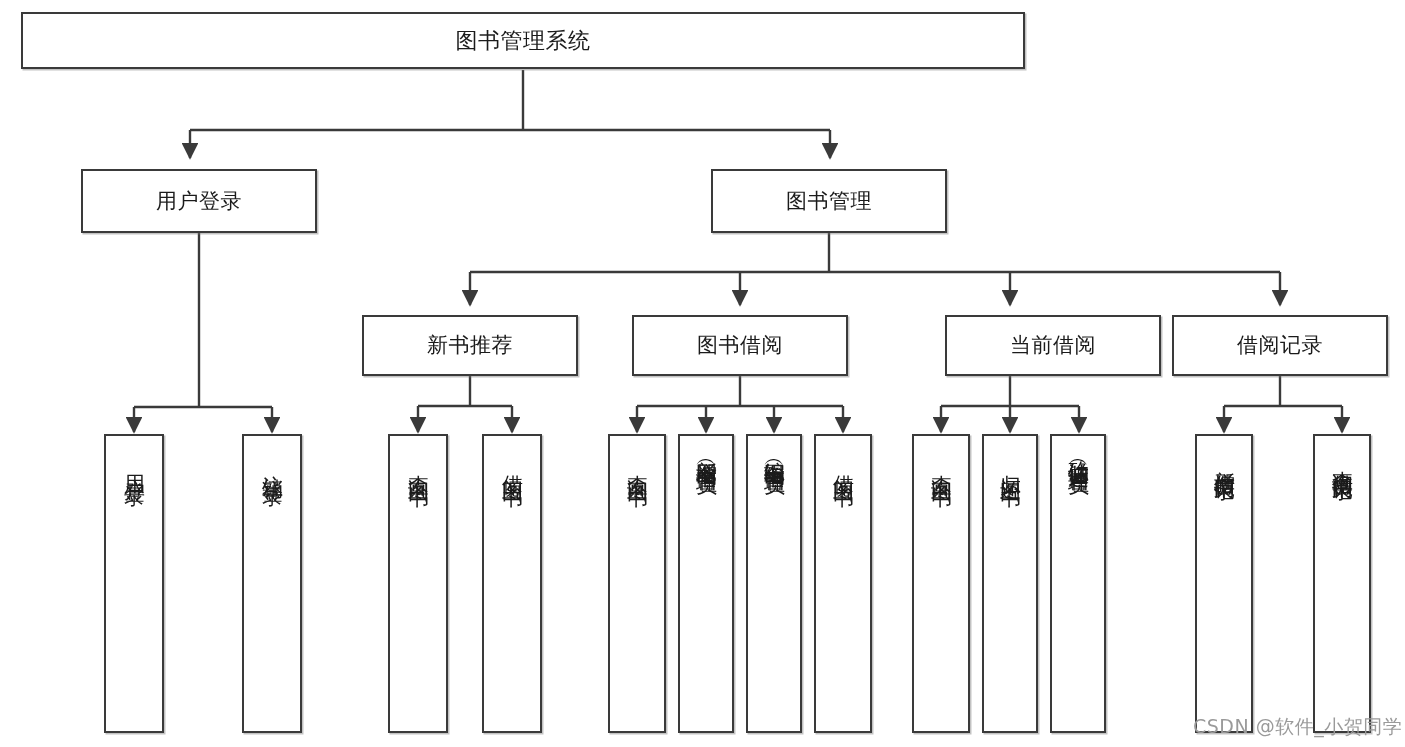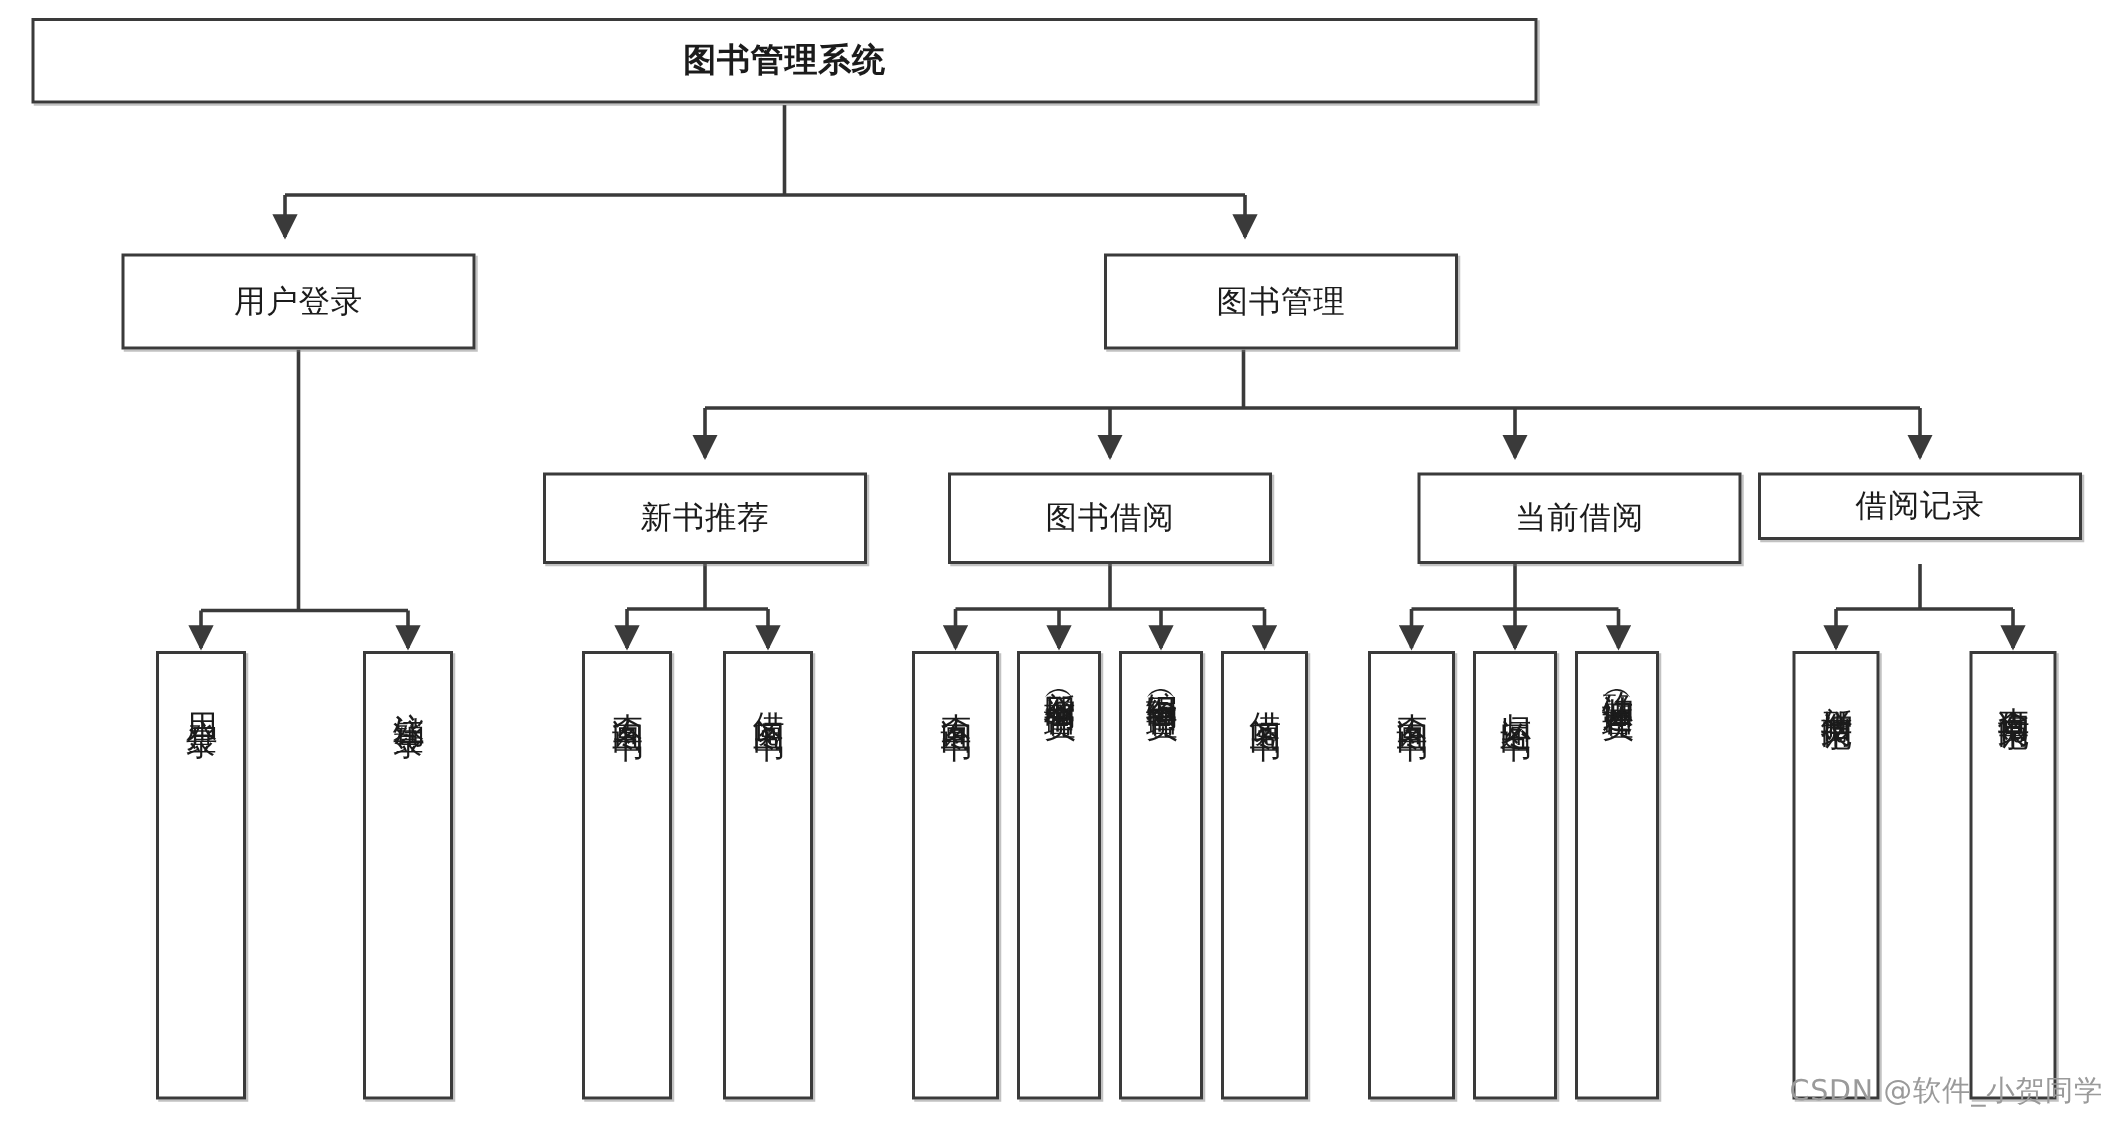--- a/index.html
+++ b/index.html
@@ -117,41 +117,41 @@
       <path d="M 1010 406 L 1010 432" marker-end="url(#arrow)"></path>
       <path d="M 1079 406 L 1079 432" marker-end="url(#arrow)"></path>
 
       <path d="M 1280 376 L 1280 406"></path>
       <path d="M 1224 406 L 1342 406"></path>
       <path d="M 1224 406 L 1224 432" marker-end="url(#arrow)"></path>
       <path d="M 1342 406 L 1342 432" marker-end="url(#arrow)"></path>
     </g>
   </svg>
 
-  <div class="node h root" style="left:21px; top:12px; width:1004px; height:57px;font-weight:bold;">
+  <div class="node h root" style="left:21px; top:12px; width:1004px; height:57px;">
     <span class="lbl">图书管理系统</span>
   </div>
 
   <div class="node h" style="left:81px; top:169px; width:236px; height:64px;">
     <span class="lbl">用户登录</span>
   </div>
-  <div class="node h" style="left:711px; top:169px; width:236px; height:64px;margin-left:25px;">
+  <div class="node h" style="left:711px; top:169px; width:236px; height:64px;">
     <span class="lbl">图书管理</span>
   </div>
 
   <div class="node h" style="left:362px; top:315px; width:216px; height:61px;">
     <span class="lbl">新书推荐</span>
   </div>
   <div class="node h" style="left:632px; top:315px; width:216px; height:61px;">
     <span class="lbl">图书借阅</span>
   </div>
   <div class="node h" style="left:902px; top:315px; width:216px; height:61px;margin-left:43px;">
     <span class="lbl">当前借阅</span>
   </div>
-  <div class="node h" style="left:1172px; top:315px; width:216px; height:45px;">
+  <div class="node h" style="left:1172px; top:315px; width:216px; height:61px;">
     <span class="lbl">借阅记录</span>
   </div>
 
   <div class="node v" style="left:104px; top:434px; width:60px; height:299px;">
     <span class="lbl">用户登录</span>
   </div>
   <div class="node v" style="left:242px; top:434px; width:60px; height:299px;">
     <span class="lbl">注销登录</span>
   </div>
 

